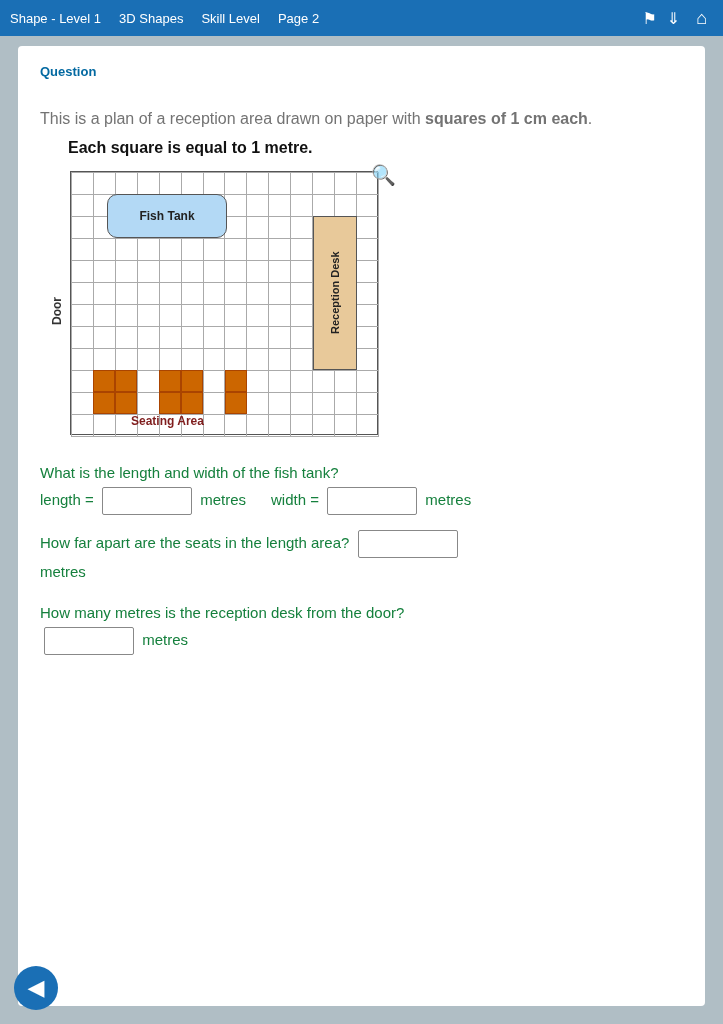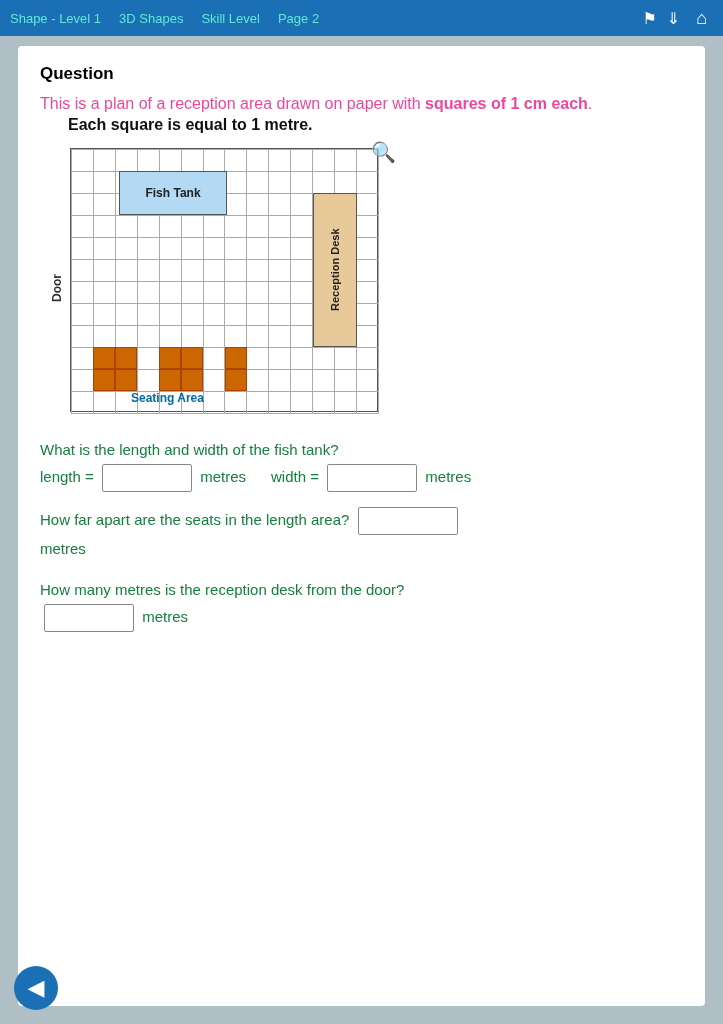--- a/index.html
+++ b/index.html
@@ -16,21 +16,21 @@
     .top-bar {
       background: #1a6fb5;
       height: 36px;
       display: flex;
       align-items: center;
       padding: 0 10px;
       gap: 18px;
       position: relative;
     }
     .top-bar-item {
-      color: #5eead4;
+      color: #ffffff;
       font-size: 13px;
       font-weight: 500;
       white-space: nowrap;
     }
     .top-bar-icons {
       margin-left: auto;
       display: flex;
       gap: 10px;
       align-items: center;
     }
@@ -50,31 +50,31 @@
     
     .content-card {
       background: white;
       margin: 10px 18px;
       border-radius: 4px;
       padding: 18px 22px 24px 22px;
       min-height: 960px;
     }
 
     .question-label {
-      font-size: 17px;
+      font-size: 13px;
       font-weight: 700;
-      margin-bottom: 8px;
-      color: #000000;
+      margin-bottom: 28px;
+      color: #0369a1;
     }
 
     .question-text {
       font-size: 16px;
-      color: #ec4899;
+      color: #737373;
       line-height: 1.5;
-      margin-bottom: 0;
+      margin-bottom: 8px;
     }
     .question-text .bold {
       font-weight: 700;
     }
 
     .subtext {
       font-size: 16px;
       font-weight: 700;
       color: #111;
       margin-bottom: 14px;
@@ -146,21 +146,21 @@
       display: flex;
       align-items: center;
       justify-content: center;
     }
 
     
     .seating-label {
       position: absolute;
       font-size: 12px;
       font-weight: 600;
-      color: #0369a1;
+      color: #7f1d1d;
     }
 
     
     .question-row {
       font-size: 15px;
       color: #15803d;
       margin-bottom: 14px;
       line-height: 1.8;
     }
 
@@ -430,21 +430,21 @@
               <td></td>
               <td></td>
               <td></td>
               <td></td>
               <td></td>
               <td></td>
             </tr>
         </tbody>
       </table>
 
-      <div class="fish-tank" style="left:48px; top:22px; width:108px; height:44px;">
+      <div class="fish-tank" style="left:36px; top:22px; width:120px; height:44px;border-radius:10px;">
         <span>Fish Tank</span>
       </div>
 
       <div class="reception-desk" style="left:242px; top:44px; width:44px; height:154px; transform:none; writing-mode:vertical-rl; transform:rotate(180deg);">
         <span>Reception Desk</span>
       </div>
 
       <div class="seat-square" style="left:22px; top:198px; width:22px; height:22px;"></div>
       <div class="seat-square" style="left:44px; top:198px; width:22px; height:22px;"></div>
       <div class="seat-square" style="left:88px; top:198px; width:22px; height:22px;"></div>

